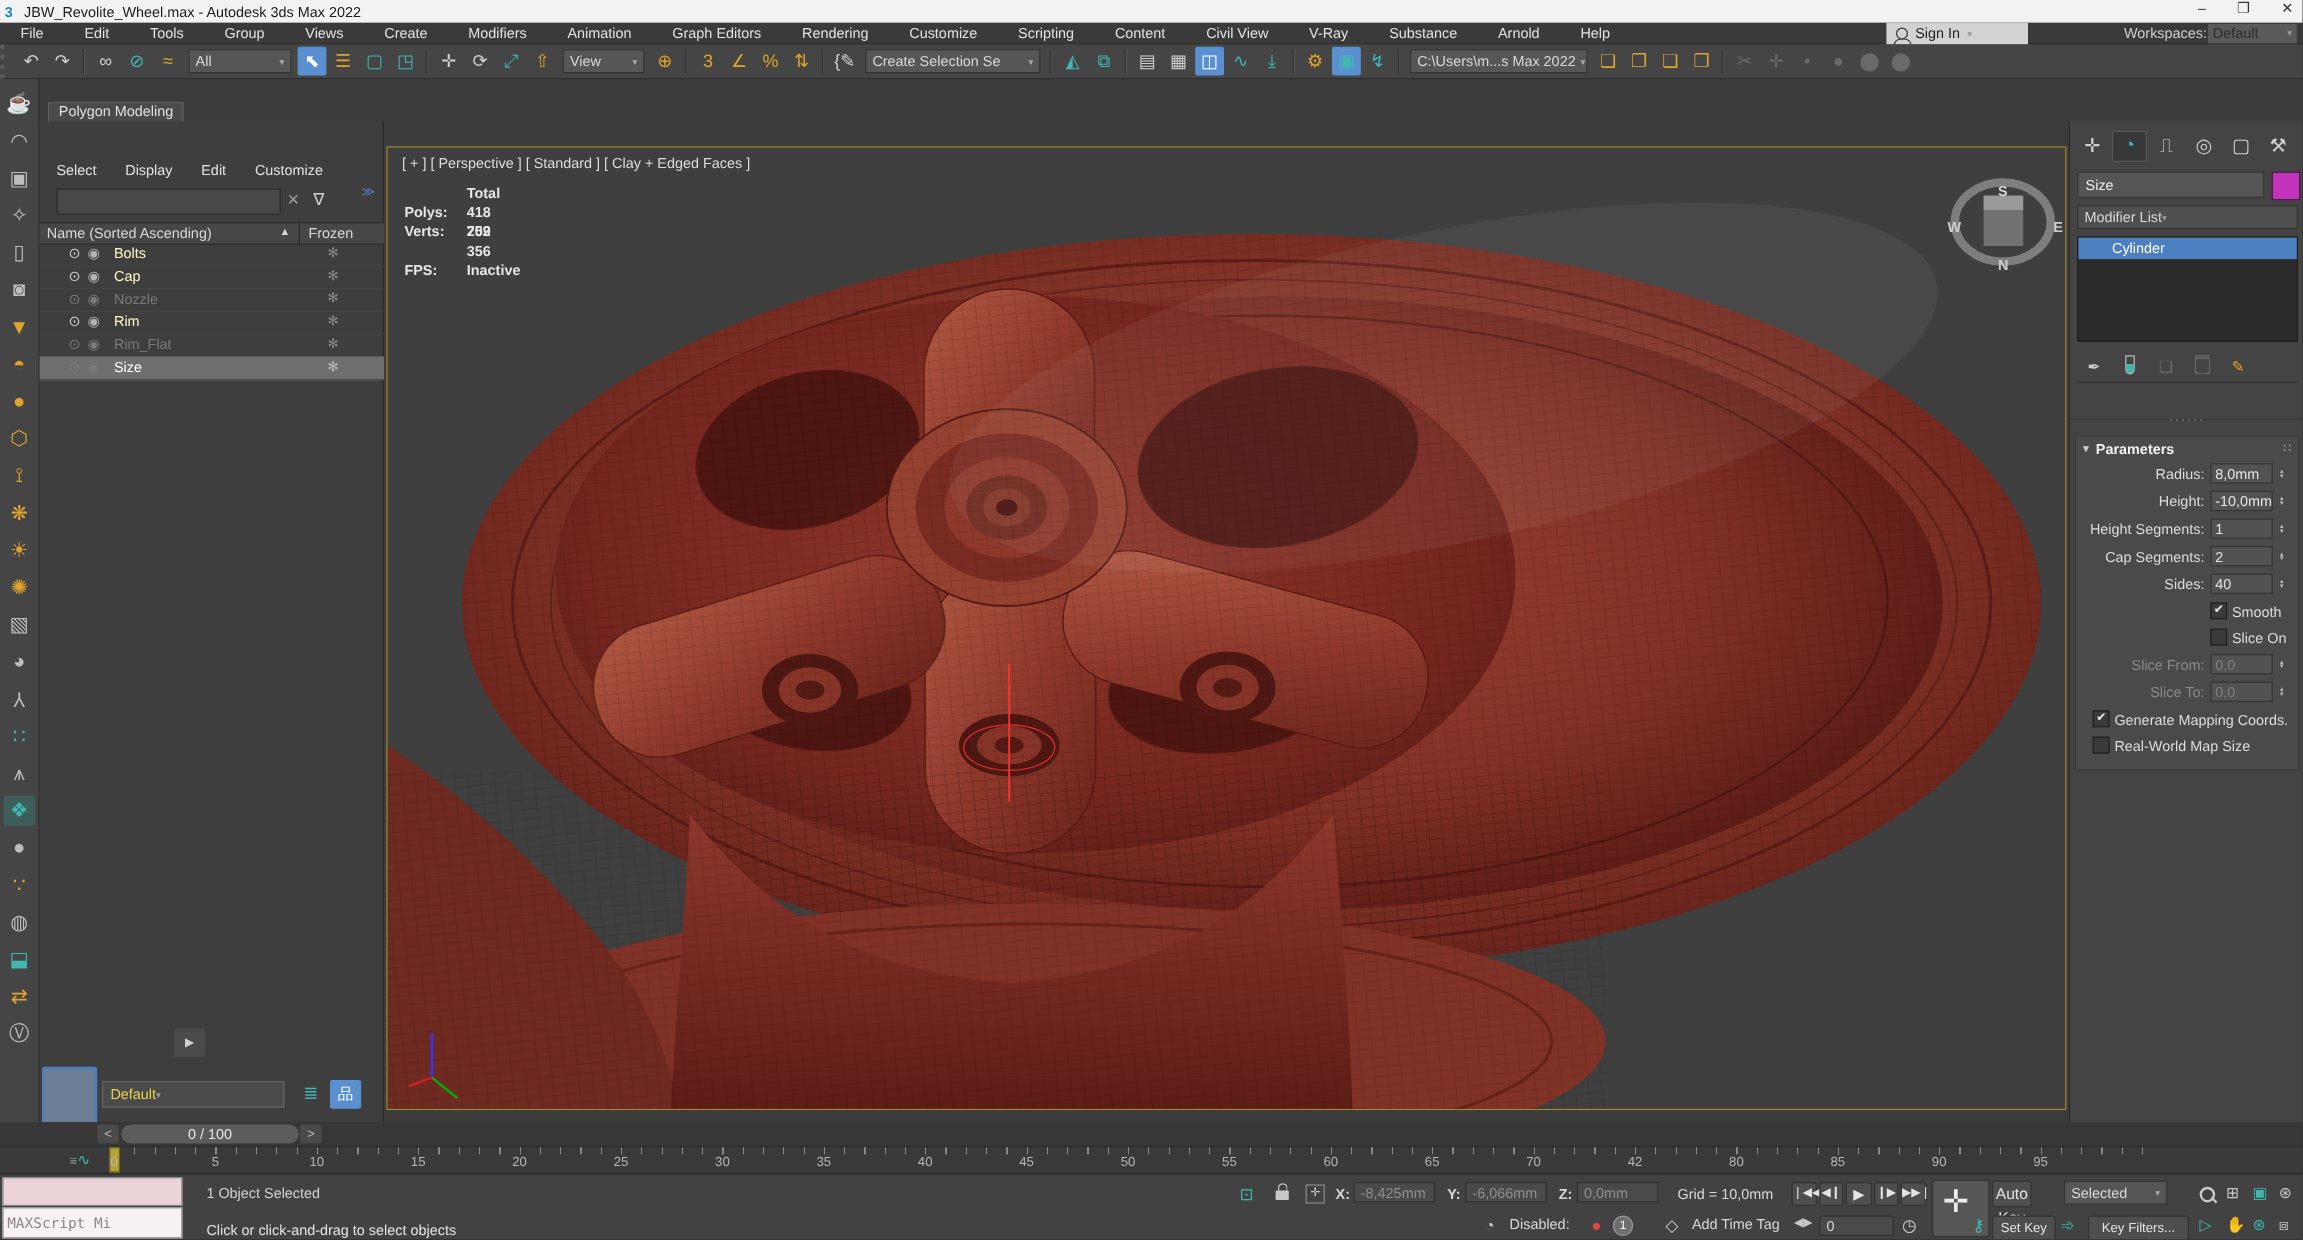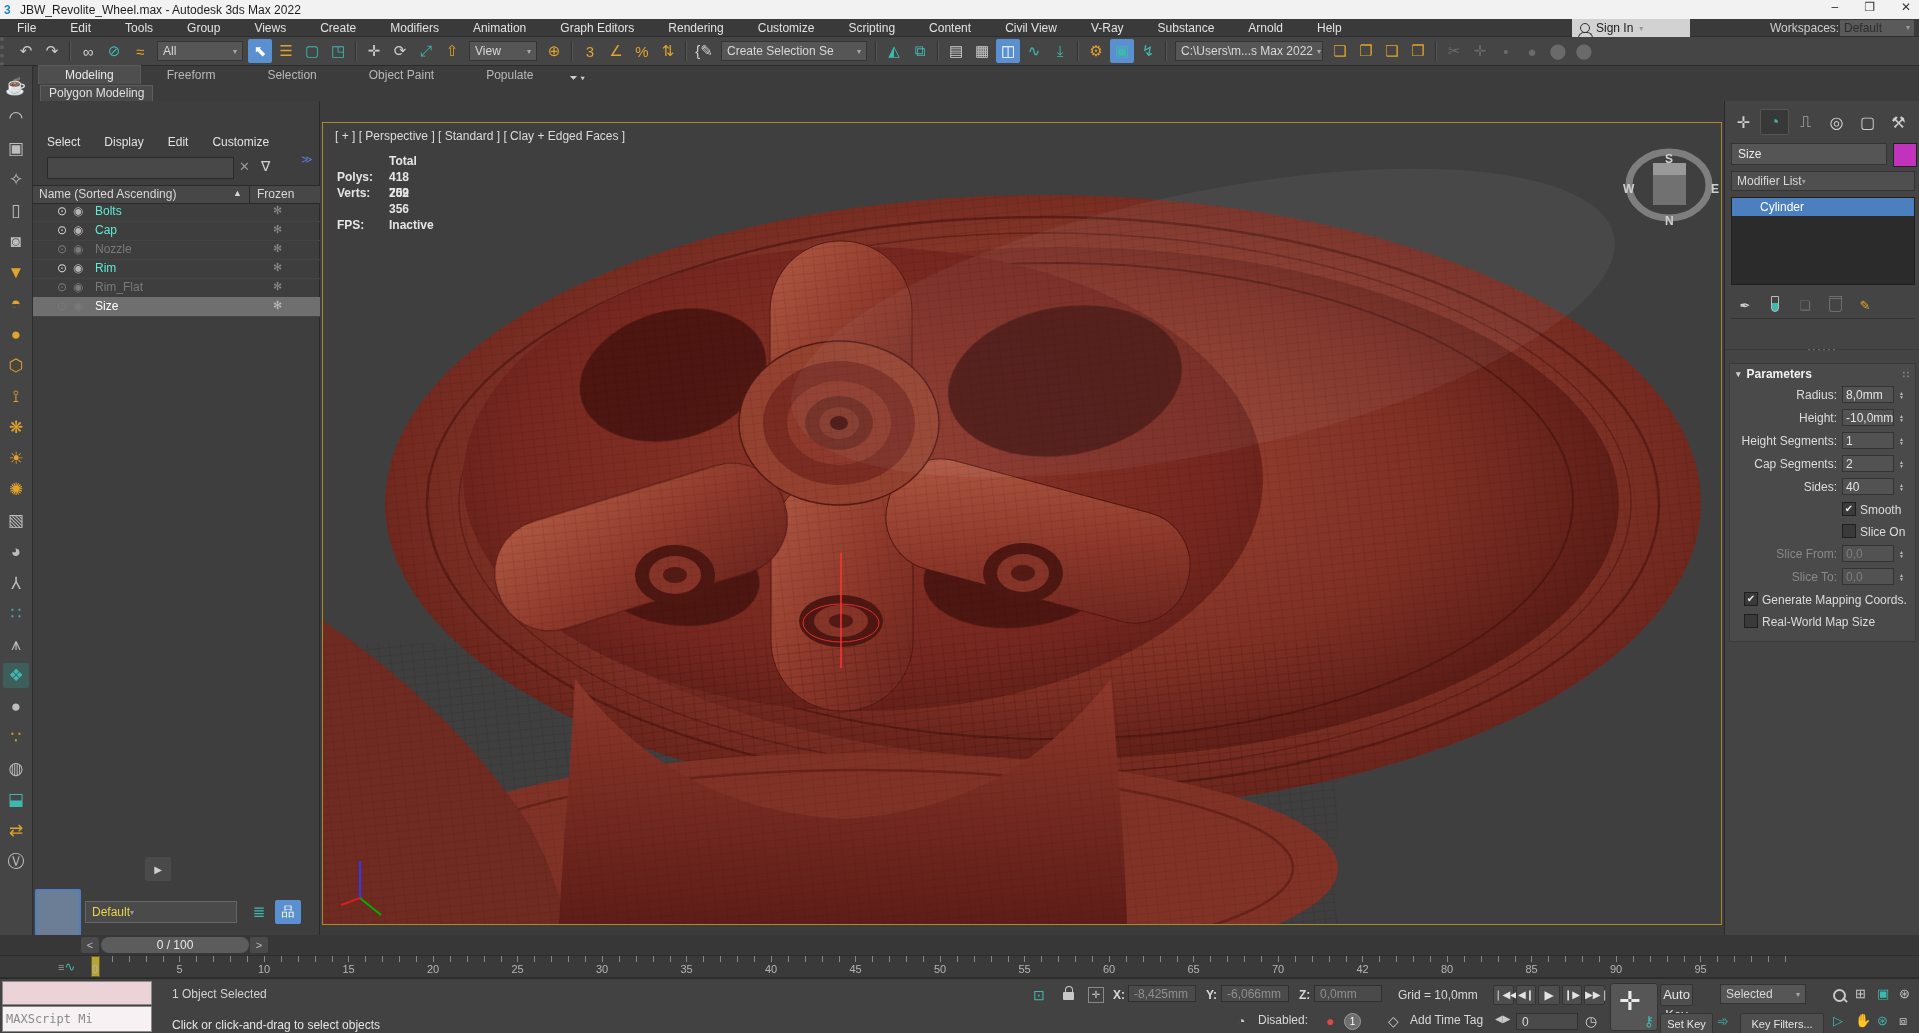--- a/index.html
+++ b/index.html
@@ -60,21 +60,21 @@
   .exfilter{position:absolute;left:228px;top:57px;color:#cfcfcf;font-size:14px;}
   .exchev{position:absolute;left:268px;top:52px;color:#5a79c8;font-size:11px;}
   .exhead{position:absolute;left:0px;top:84px;width:287px;height:17px;background:#474747;border-top:1px solid #2a2a2a;border-bottom:1px solid #2a2a2a;color:#d8d8d8;}
   .exhead .hname{position:absolute;left:6px;top:1px;}
   .exhead .hsort{position:absolute;left:200px;top:2px;font-size:9px;}
   .exhead .hdiv{position:absolute;left:216px;top:0;width:1px;height:17px;background:#2a2a2a;}
   .exhead .hfroz{position:absolute;left:224px;top:1px;}
   .exrow{position:absolute;left:0;width:287px;height:19px;border-bottom:1px solid #444;}
   .exrow .eye{position:absolute;left:24px;top:2px;color:#d0d0d0;font-size:12px;}
   .exrow .dot{position:absolute;left:40px;top:2px;color:#b5b5b5;font-size:12px;}
-  .exrow .nm{position:absolute;left:62px;top:2px;color:#5eead4;}
+  .exrow .nm{position:absolute;left:62px;top:2px;color:#fef9c3;}
   .exrow .fz{position:absolute;left:240px;top:2px;color:#8a8a8a;font-size:11px;}
   .exrow.dim .eye,.exrow.dim .dot,.exrow.dim .nm{color:#7a7a7a;}
   .exrow.selected{background:#6f6f6f;}
   .exrow.selected .nm{color:#fff;}
   .exrow.selected .fz{color:#bdbdbd;}
   .explayout{position:absolute;left:2px;top:788px;width:42px;height:44px;background:#6b7e96;border:2px solid #4f7fbe;border-radius:2px;}
   .expand-btn{position:absolute;left:112px;top:756px;width:26px;height:24px;background:#4a4a4a;color:#cfcfcf;
               display:flex;align-items:center;justify-content:center;font-size:10px;border-radius:2px;}
   .expreset{position:absolute;left:52px;top:800px;width:152px;height:22px;background:#4a4a4a;border:1px solid #666;
             color:#e8d44a;display:flex;align-items:center;padding:0 6px;box-sizing:border-box;}
@@ -267,28 +267,20 @@
       <div class="tb-sep"></div>
       <div class="tbi dim">✂</div>
       <div class="tbi dim">✛</div>
       <div class="tbi dim">•</div>
       <div class="tbi dim">●</div>
       <div class="tbi dim">⬤</div>
       <div class="tbi dim">⬤</div>
     </div>
 
   <div class="abs ribbon">
-    <div class="rtabs">
-      <span class="rtab active">Modeling</span>
-      <span class="rtab">Freeform</span>
-      <span class="rtab">Selection</span>
-      <span class="rtab">Object Paint</span>
-      <span class="rtab">Populate</span>
-      <span class="rtab-dd">⏷ ▾</span>
-    </div>
     <div class="rpanelbtn">Polygon Modeling</div>
   </div>
 
   <div class="abs lefttools" id="left-toolbar">
       <div class="lti">☕</div>
       <div class="lti">◠</div>
       <div class="lti">▣</div>
       <div class="lti">✧</div>
       <div class="lti">▯</div>
       <div class="lti">◙</div>

